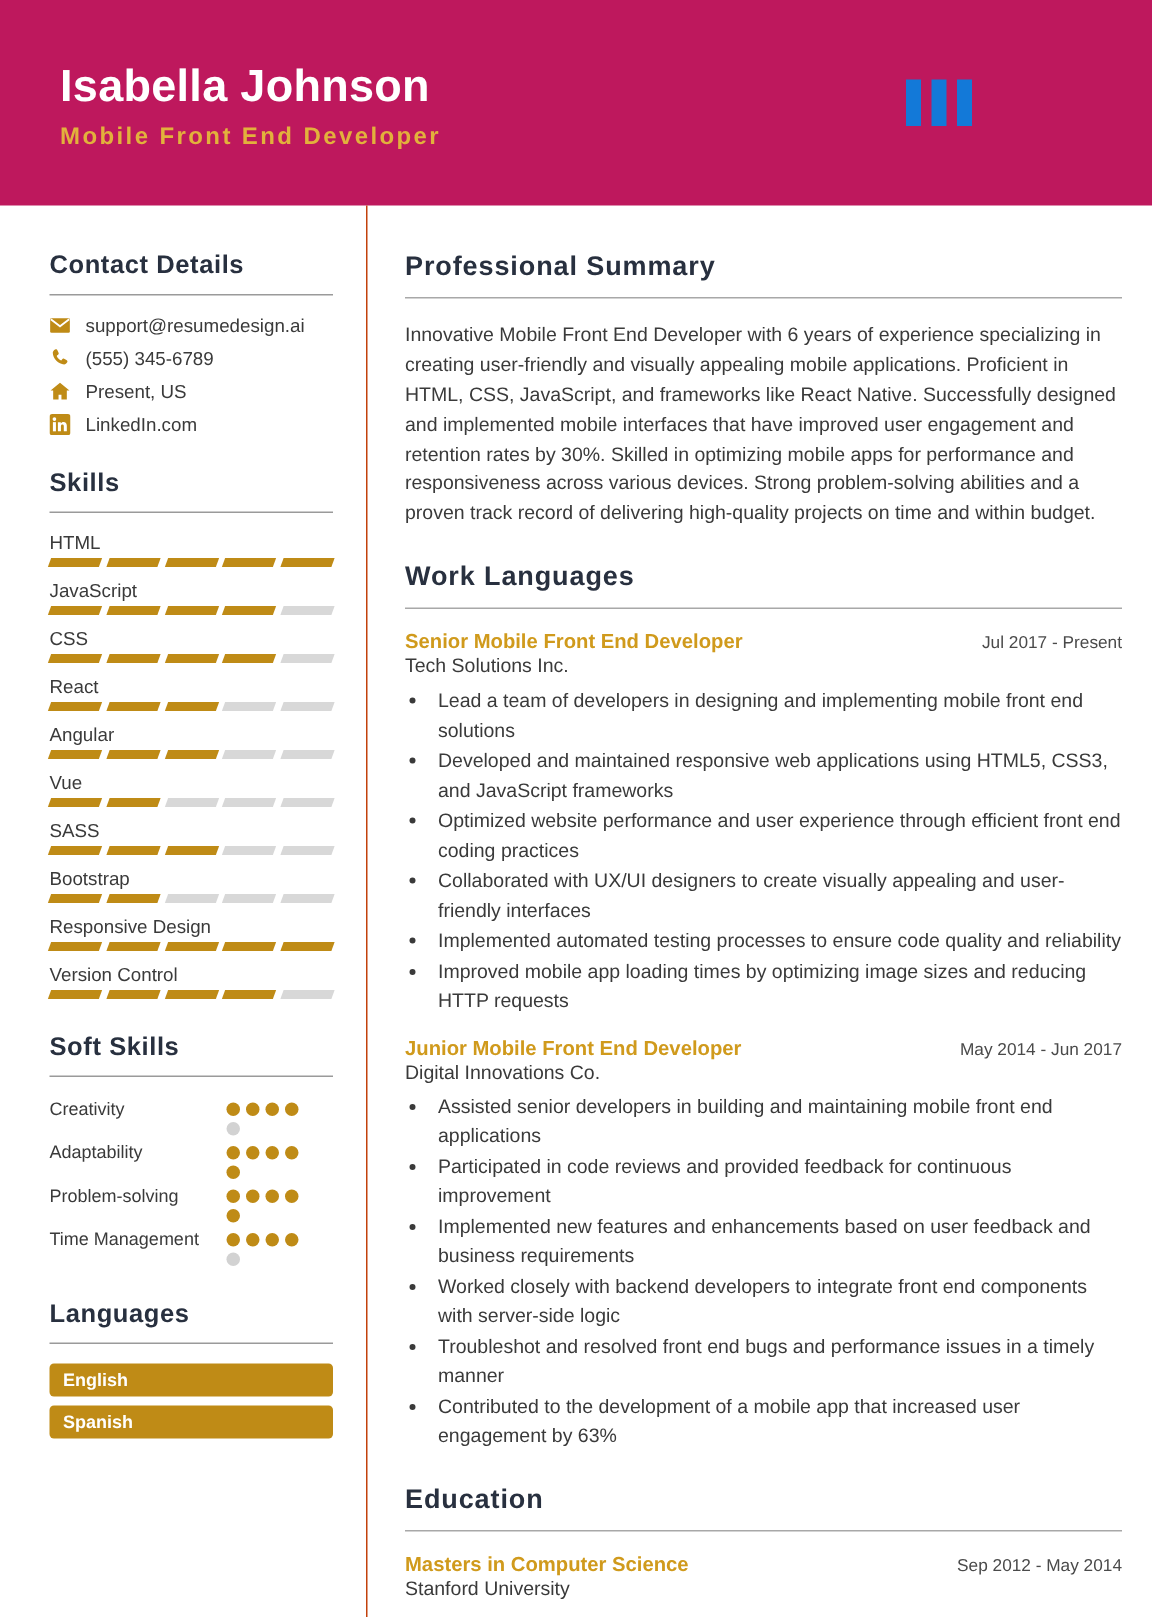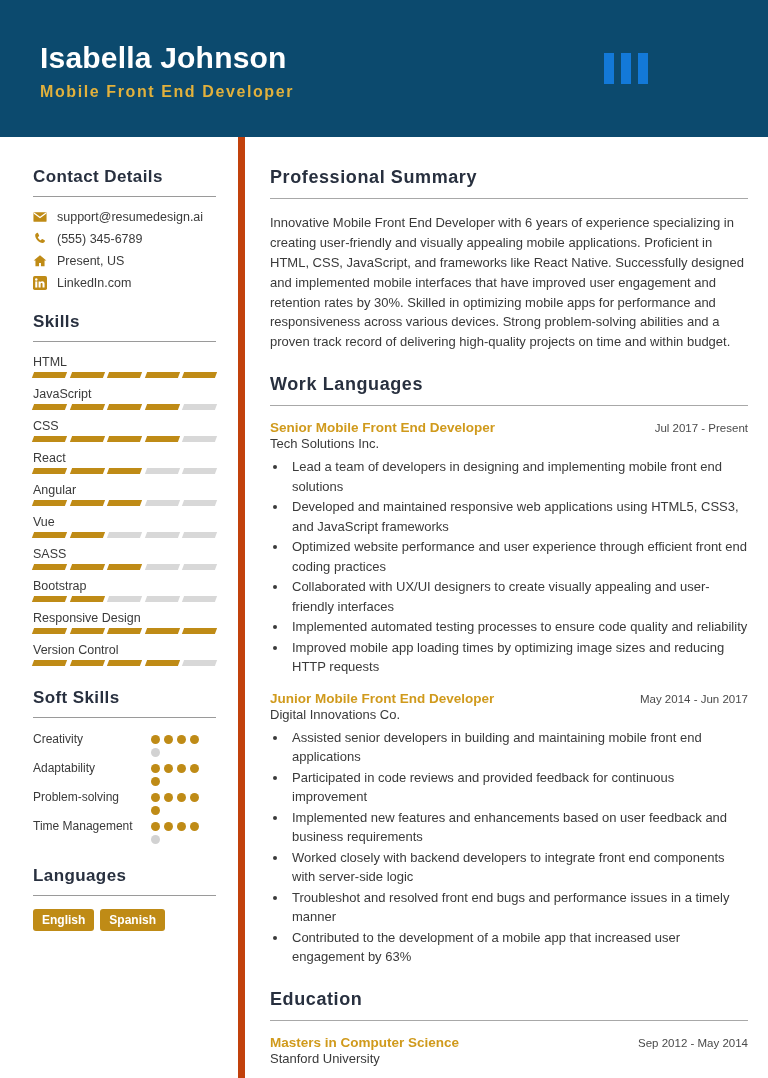--- a/index.html
+++ b/index.html
@@ -6,21 +6,21 @@
   html, body {
     width:768px; height:1078px;
     background:#ffffff;
     font-family:"Liberation Sans", sans-serif;
     overflow:hidden;
   }
   .page { width:768px; height:1078px; position:relative; background:#fff; }
 
   
   .header {
-    background:#0c4a6e;
+    background:#be185d;
     height:137px;
     padding:0 40px;
     display:flex;
     align-items:center;
     justify-content:space-between;
   }
   .hdr-left { padding-top:4px; }
   .name {
     color:#ffffff;
     font-size:30px;
@@ -36,21 +36,21 @@
     margin-top:9px;
   }
   .logo { display:flex; gap:7px; align-items:center; padding-right:80px; }
   .logo span { display:block; width:10px; height:31px; background:#1379d8; }
 
   
   .columns { display:flex; height:941px; }
   .sidebar {
     width:245px;
     padding:30px 22px 0 33px;
-    border-right:7px solid #c2410c;
+    border-right:1px solid #c2410c;
   }
   .main {
     flex:1;
     padding:30px 20px 0 25px;
   }
 
   
   .sec-title {
     color:#28303f;
     font-size:17px;
@@ -108,21 +108,21 @@
   }
   .dots {
     width:58px;
     display:flex; flex-wrap:wrap; gap:4px;
     padding-top:4px;
   }
   .dot { width:9px; height:9px; border-radius:50%; background:#d2d2d2; }
   .dot.on { background:#bf8b16; }
 
   
-  .lang-wrap { display:flex; gap:6px; flex-wrap:wrap; }
+  .lang-wrap { display:flex; gap:6px; flex-wrap:wrap;flex-direction:column; }
   .lang {
     background:#bf8b16; color:#fff;
     font-size:12px; font-weight:bold;
     padding:4px 9px; border-radius:3px;
   }
 
   
   .summary {
     font-size:13px; color:#3a3a3a;
     line-height:1.53;

